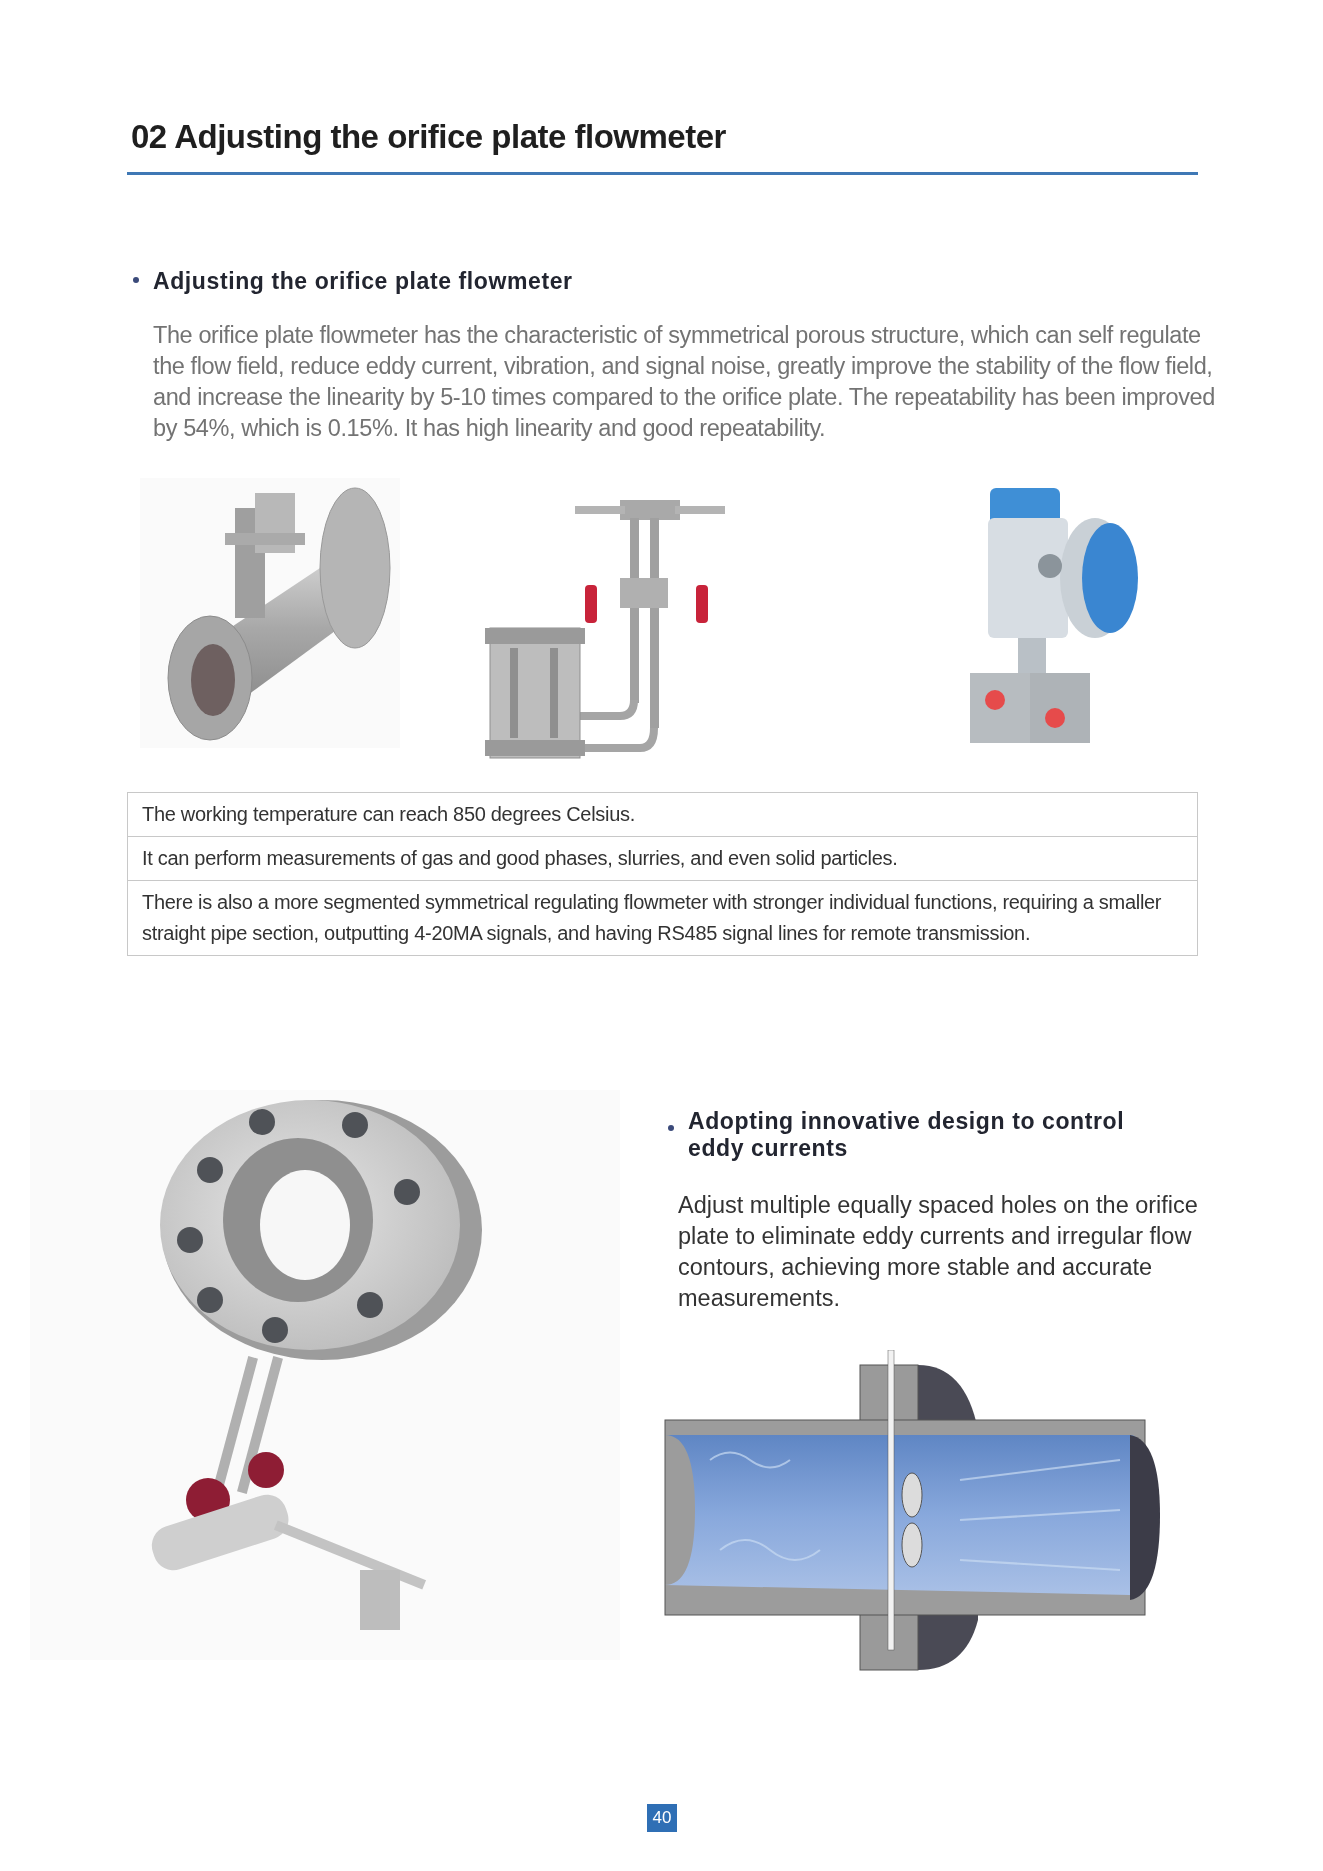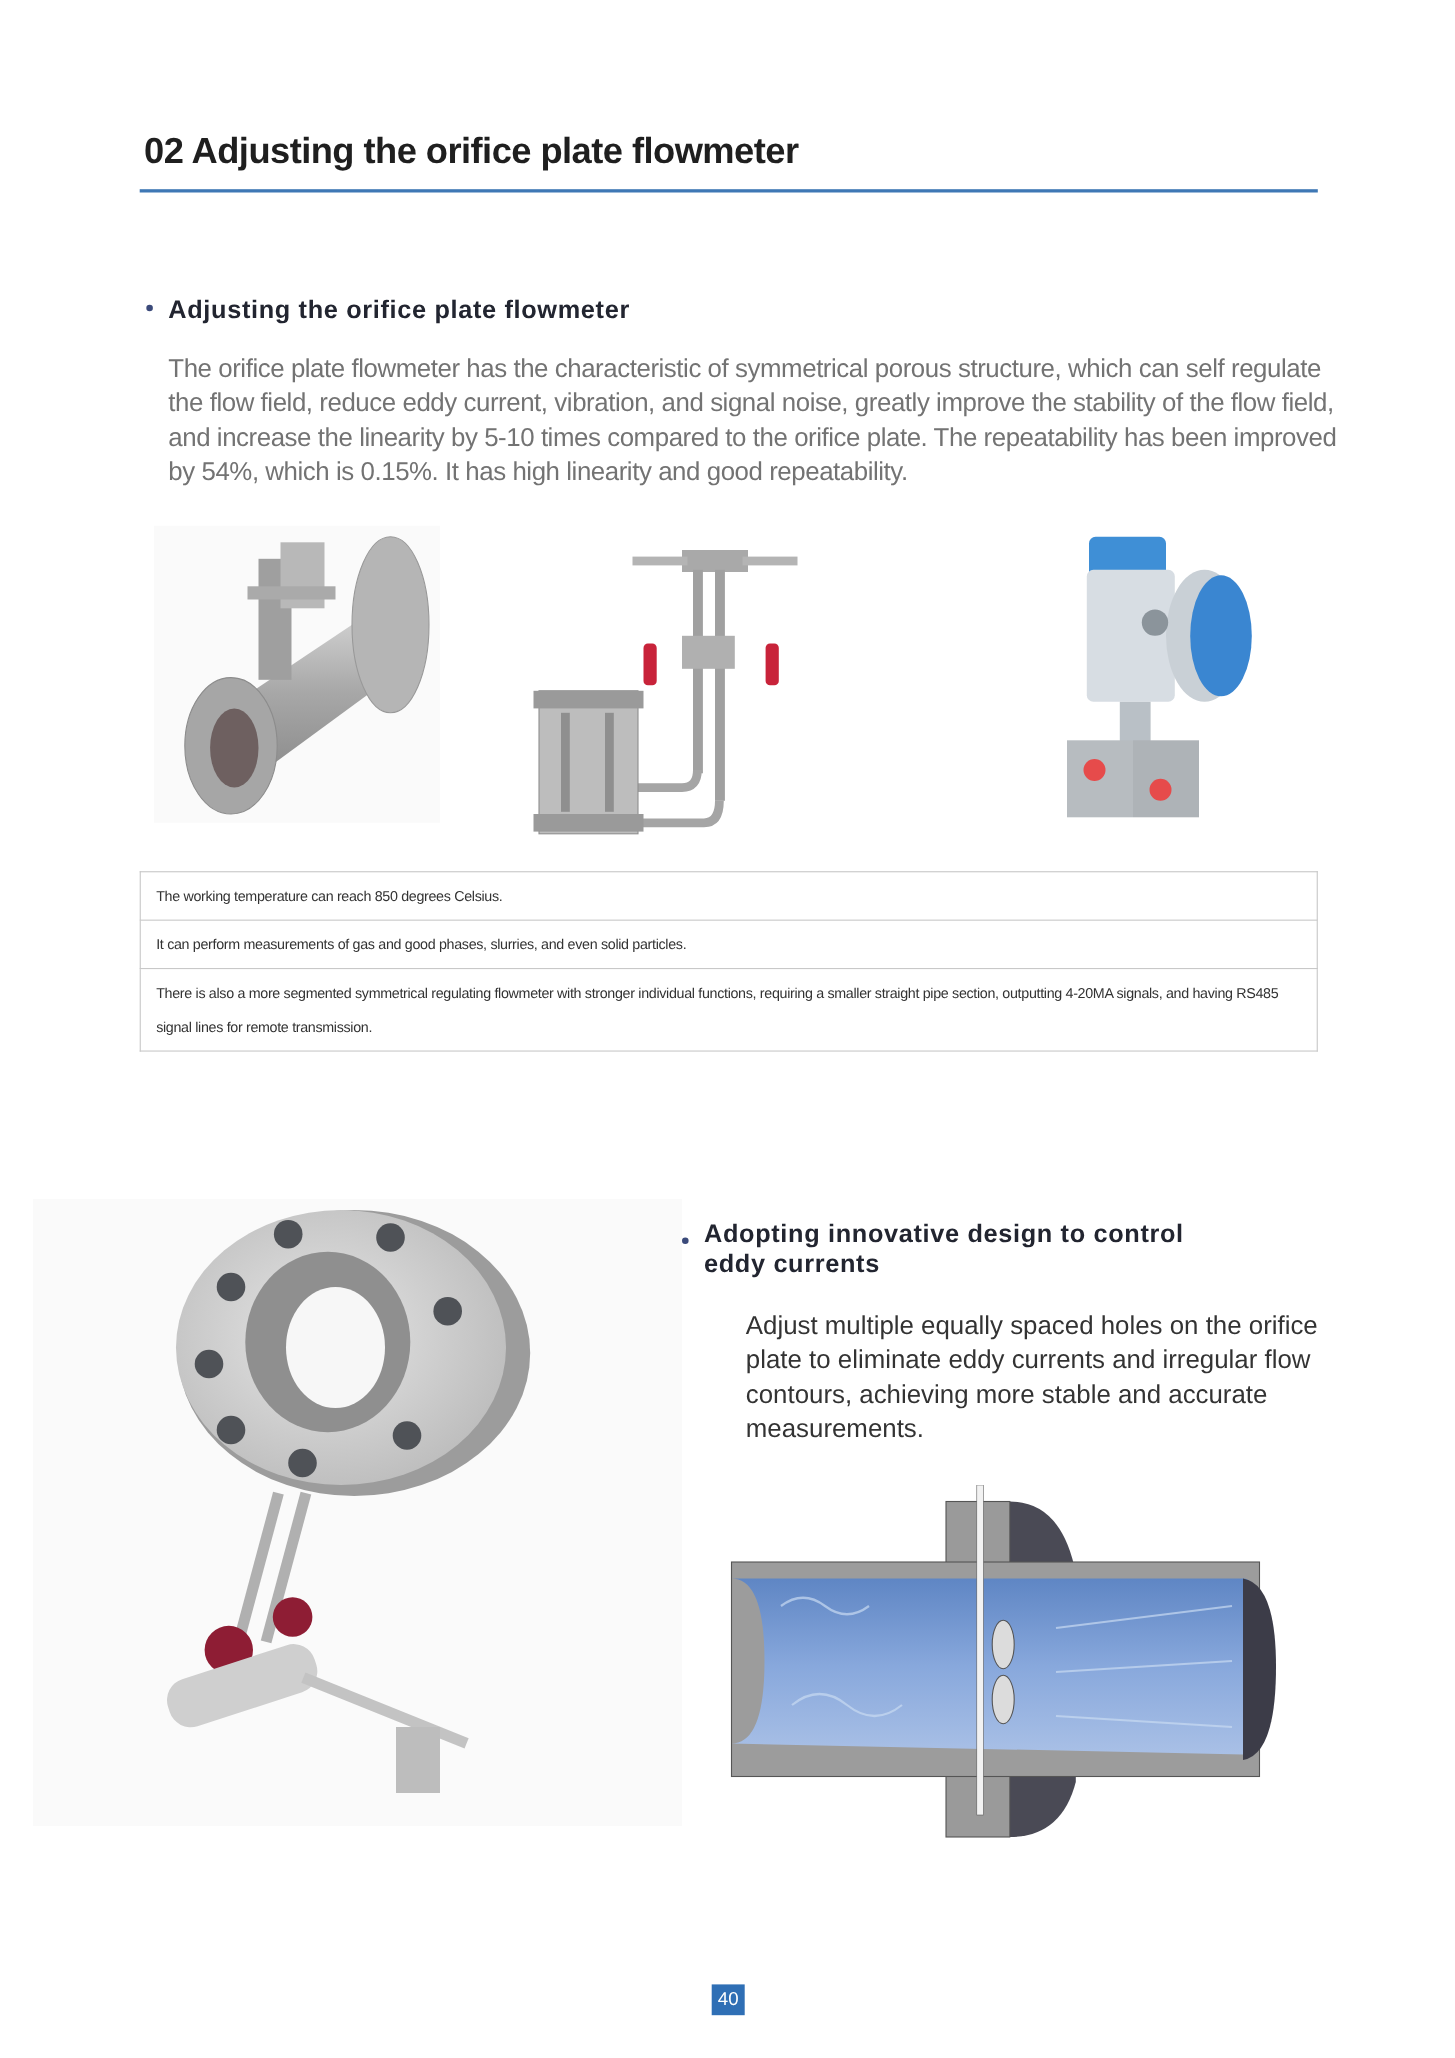--- a/index.html
+++ b/index.html
@@ -5,23 +5,23 @@
     html, body { margin: 0; padding: 0; background: #ffffff; }
     body { width: 1323px; height: 1871px; position: relative; overflow: hidden; font-family: "Liberation Sans", "DejaVu Sans", sans-serif; color: #222; }
     .abs { position: absolute; }
     .page-title { left: 131px; top: 118px; font-size: 33px; font-weight: bold; color: #1f1f1f; letter-spacing: -0.5px; }
     .title-rule { left: 127px; top: 172px; width: 1071px; height: 3px; background: #3f78b5; }
     .bullet-heading { font-size: 23px; font-weight: bold; color: #222530; letter-spacing: 0.6px; }
     .bullet-dot { display: inline-block; width: 6px; height: 6px; border-radius: 50%; background: #3b4a7a; vertical-align: middle; margin-right: 14px; position: relative; top: -3px; }
     .h1 { left: 133px; top: 268px; }
     .intro { left: 128px; top: 320px; width: 1075px; font-size: 23.5px; line-height: 31px; color: #737373; letter-spacing: -0.4px; margin-left: 25px; }
     .img-box { background: #fafafa; }
-    table.spec { left: 127px; top: 792px; width: 1071px; border-collapse: collapse; font-size: 13px; color: #333; }
+    table.spec { left: 127px; top: 792px; width: 1071px; border-collapse: collapse; font-size: 20px; color: #333; }
     table.spec td { border: 1.5px solid #c8c8c8; padding: 6px 14px; line-height: 31px; letter-spacing: -0.3px; }
-    .h2-wrap { left: 620px; top: 1108px; width: 560px; }
+    .h2-wrap { left: 668px; top: 1108px; width: 560px; }
     .h2-text { display: inline-block; vertical-align: top; width: 480px; }
     .h2-body { left: 678px; top: 1190px; width: 530px; font-size: 23.5px; line-height: 31px; color: #333; }
     .page-num { left: 647px; top: 1804px; width: 30px; height: 28px; background: #2f6fb5; color: #fff; font-size: 17px; text-align: center; line-height: 28px; }
   </style>
 </head>
 <body>
 
 <div class="abs page-title">02 Adjusting the orifice plate flowmeter</div>
 <div class="abs title-rule"></div>
 

